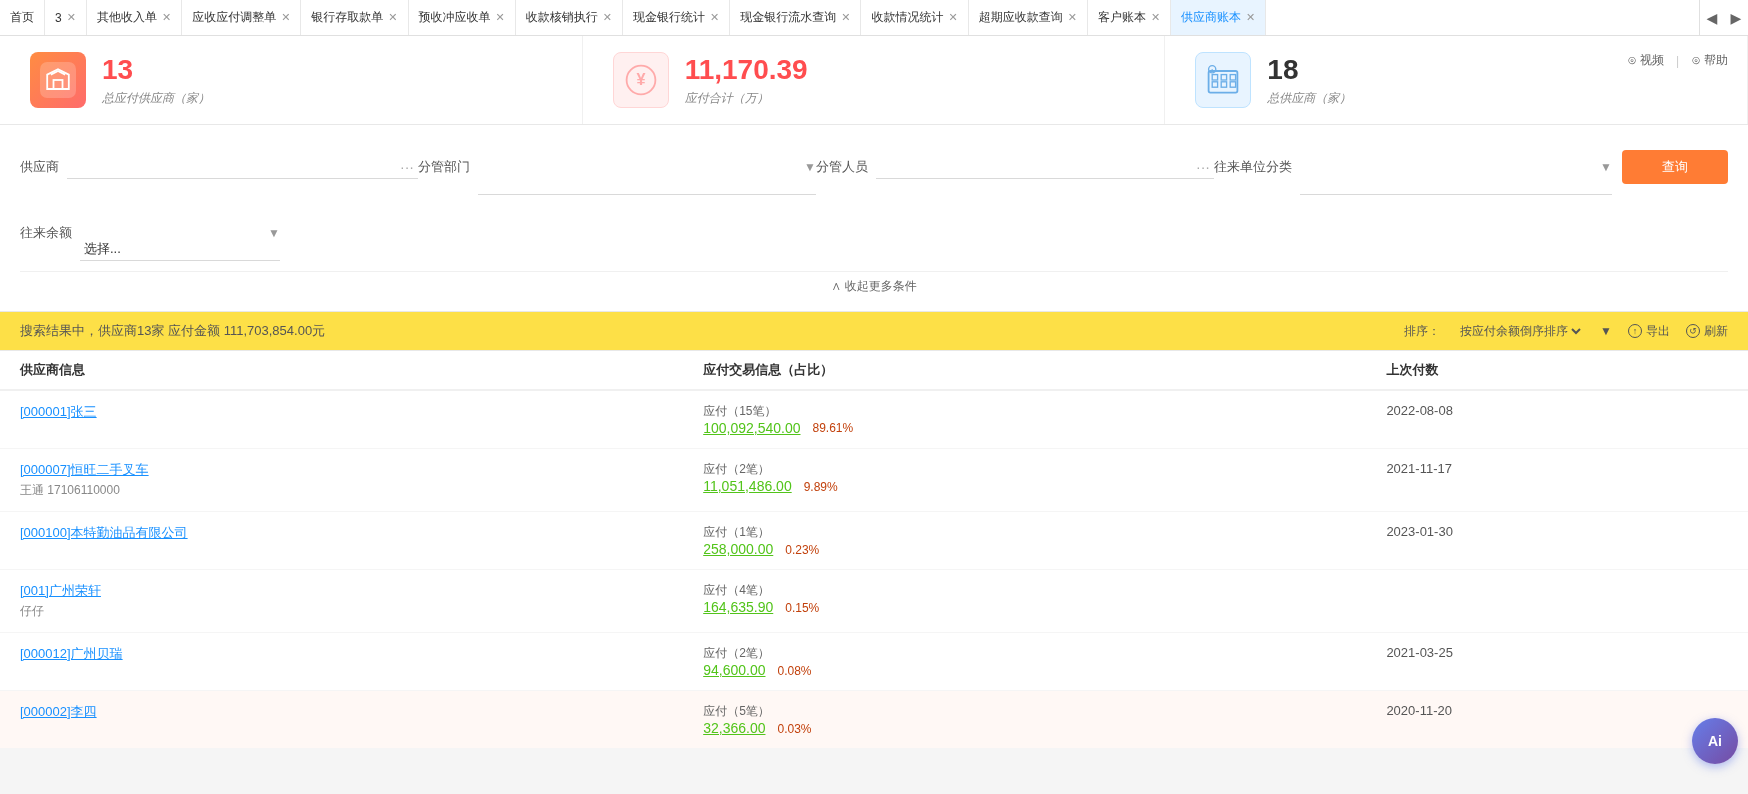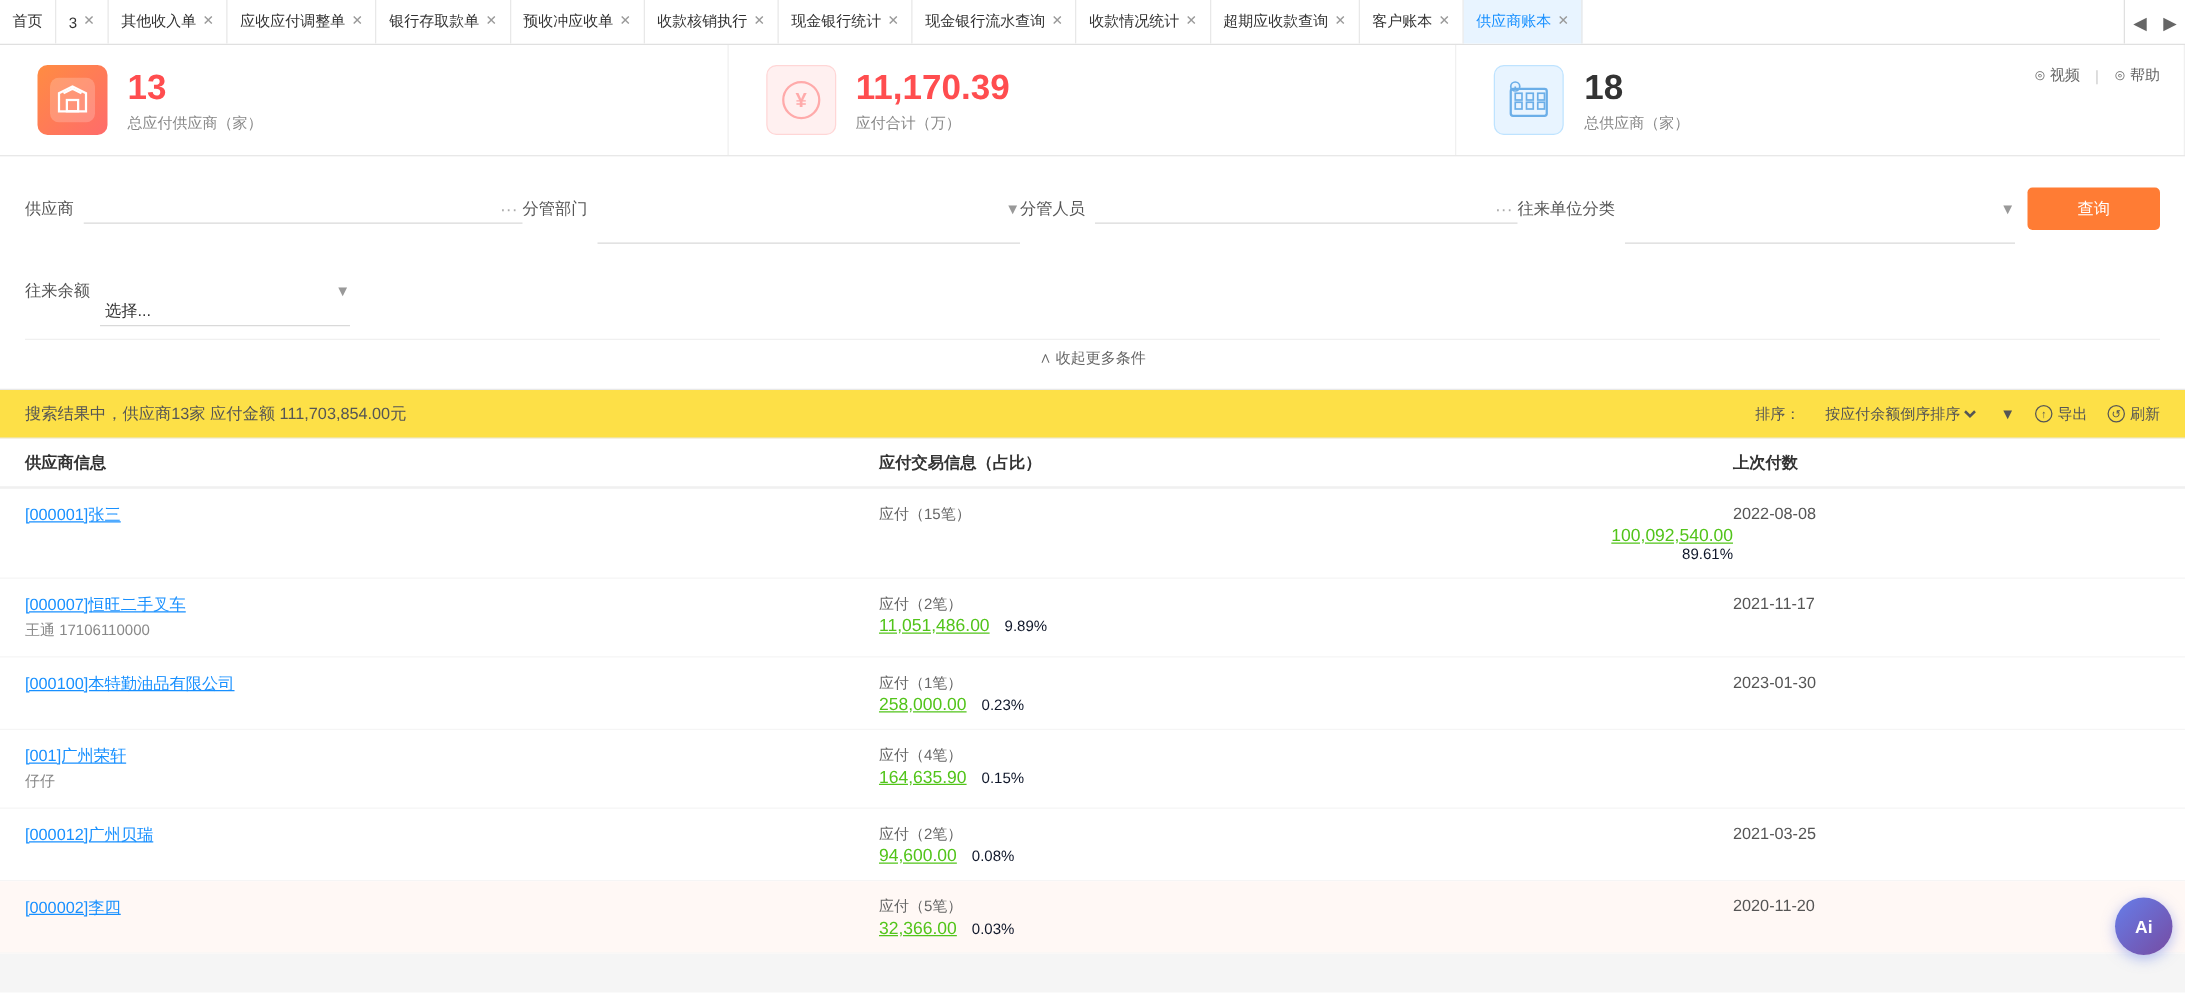--- a/index.html
+++ b/index.html
@@ -86,20 +86,21 @@
     .stat-info .value {
       font-size: 28px;
       font-weight: bold;
       color: #ff4d4f;
       line-height: 1.2;
     }
     .stat-info .label {
       font-size: 12px;
       color: #888;
       margin-top: 4px;
+      font-style: italic;
     }
     .header-actions {
       position: absolute;
       right: 20px;
       top: 16px;
       display: flex;
       align-items: center;
       gap: 12px;
       font-size: 12px;
       color: #666;
@@ -282,21 +283,21 @@
     }
     .transaction-info .tx-amount {
       color: #52c41a;
       font-size: 14px;
       font-weight: 500;
       text-decoration: underline;
       cursor: pointer;
     }
     .transaction-info .tx-percent {
       font-size: 12px;
-      color: #0f172a;
+      color: #c2410c;
       margin-left: 12px;
     }
     .last-payment {
       font-size: 13px;
       color: #555;
     }
 
     
     .table-scroll {
       overflow-y: auto;
@@ -520,21 +521,21 @@
       <div>供应商信息</div>
       <div>应付交易信息（占比）</div>
       <div>上次付数</div>
     </div>
     <div class="table-scroll">
       <div id="table-rows">
           <div class="table-row">
             <div><span class="supplier-link">[000001]张三</span></div>
             <div class="transaction-info">
               <div class="tx-label">应付（15笔）</div>
-              <div style="display: flex; align-items: flex-end; flex-direction: column;">
+              <div style="display: flex; align-items: center;">
                 <span class="tx-amount">100,092,540.00</span>
                 <span class="tx-percent">89.61%</span>
               </div>
             </div>
             <div class="last-payment">2022-08-08</div>
           </div>
           <div class="table-row">
             <div><span class="supplier-link">[000007]恒旺二手叉车</span><div class="supplier-sub">王通   17106110000</div></div>
             <div class="transaction-info">
               <div class="tx-label">应付（2笔）</div>

